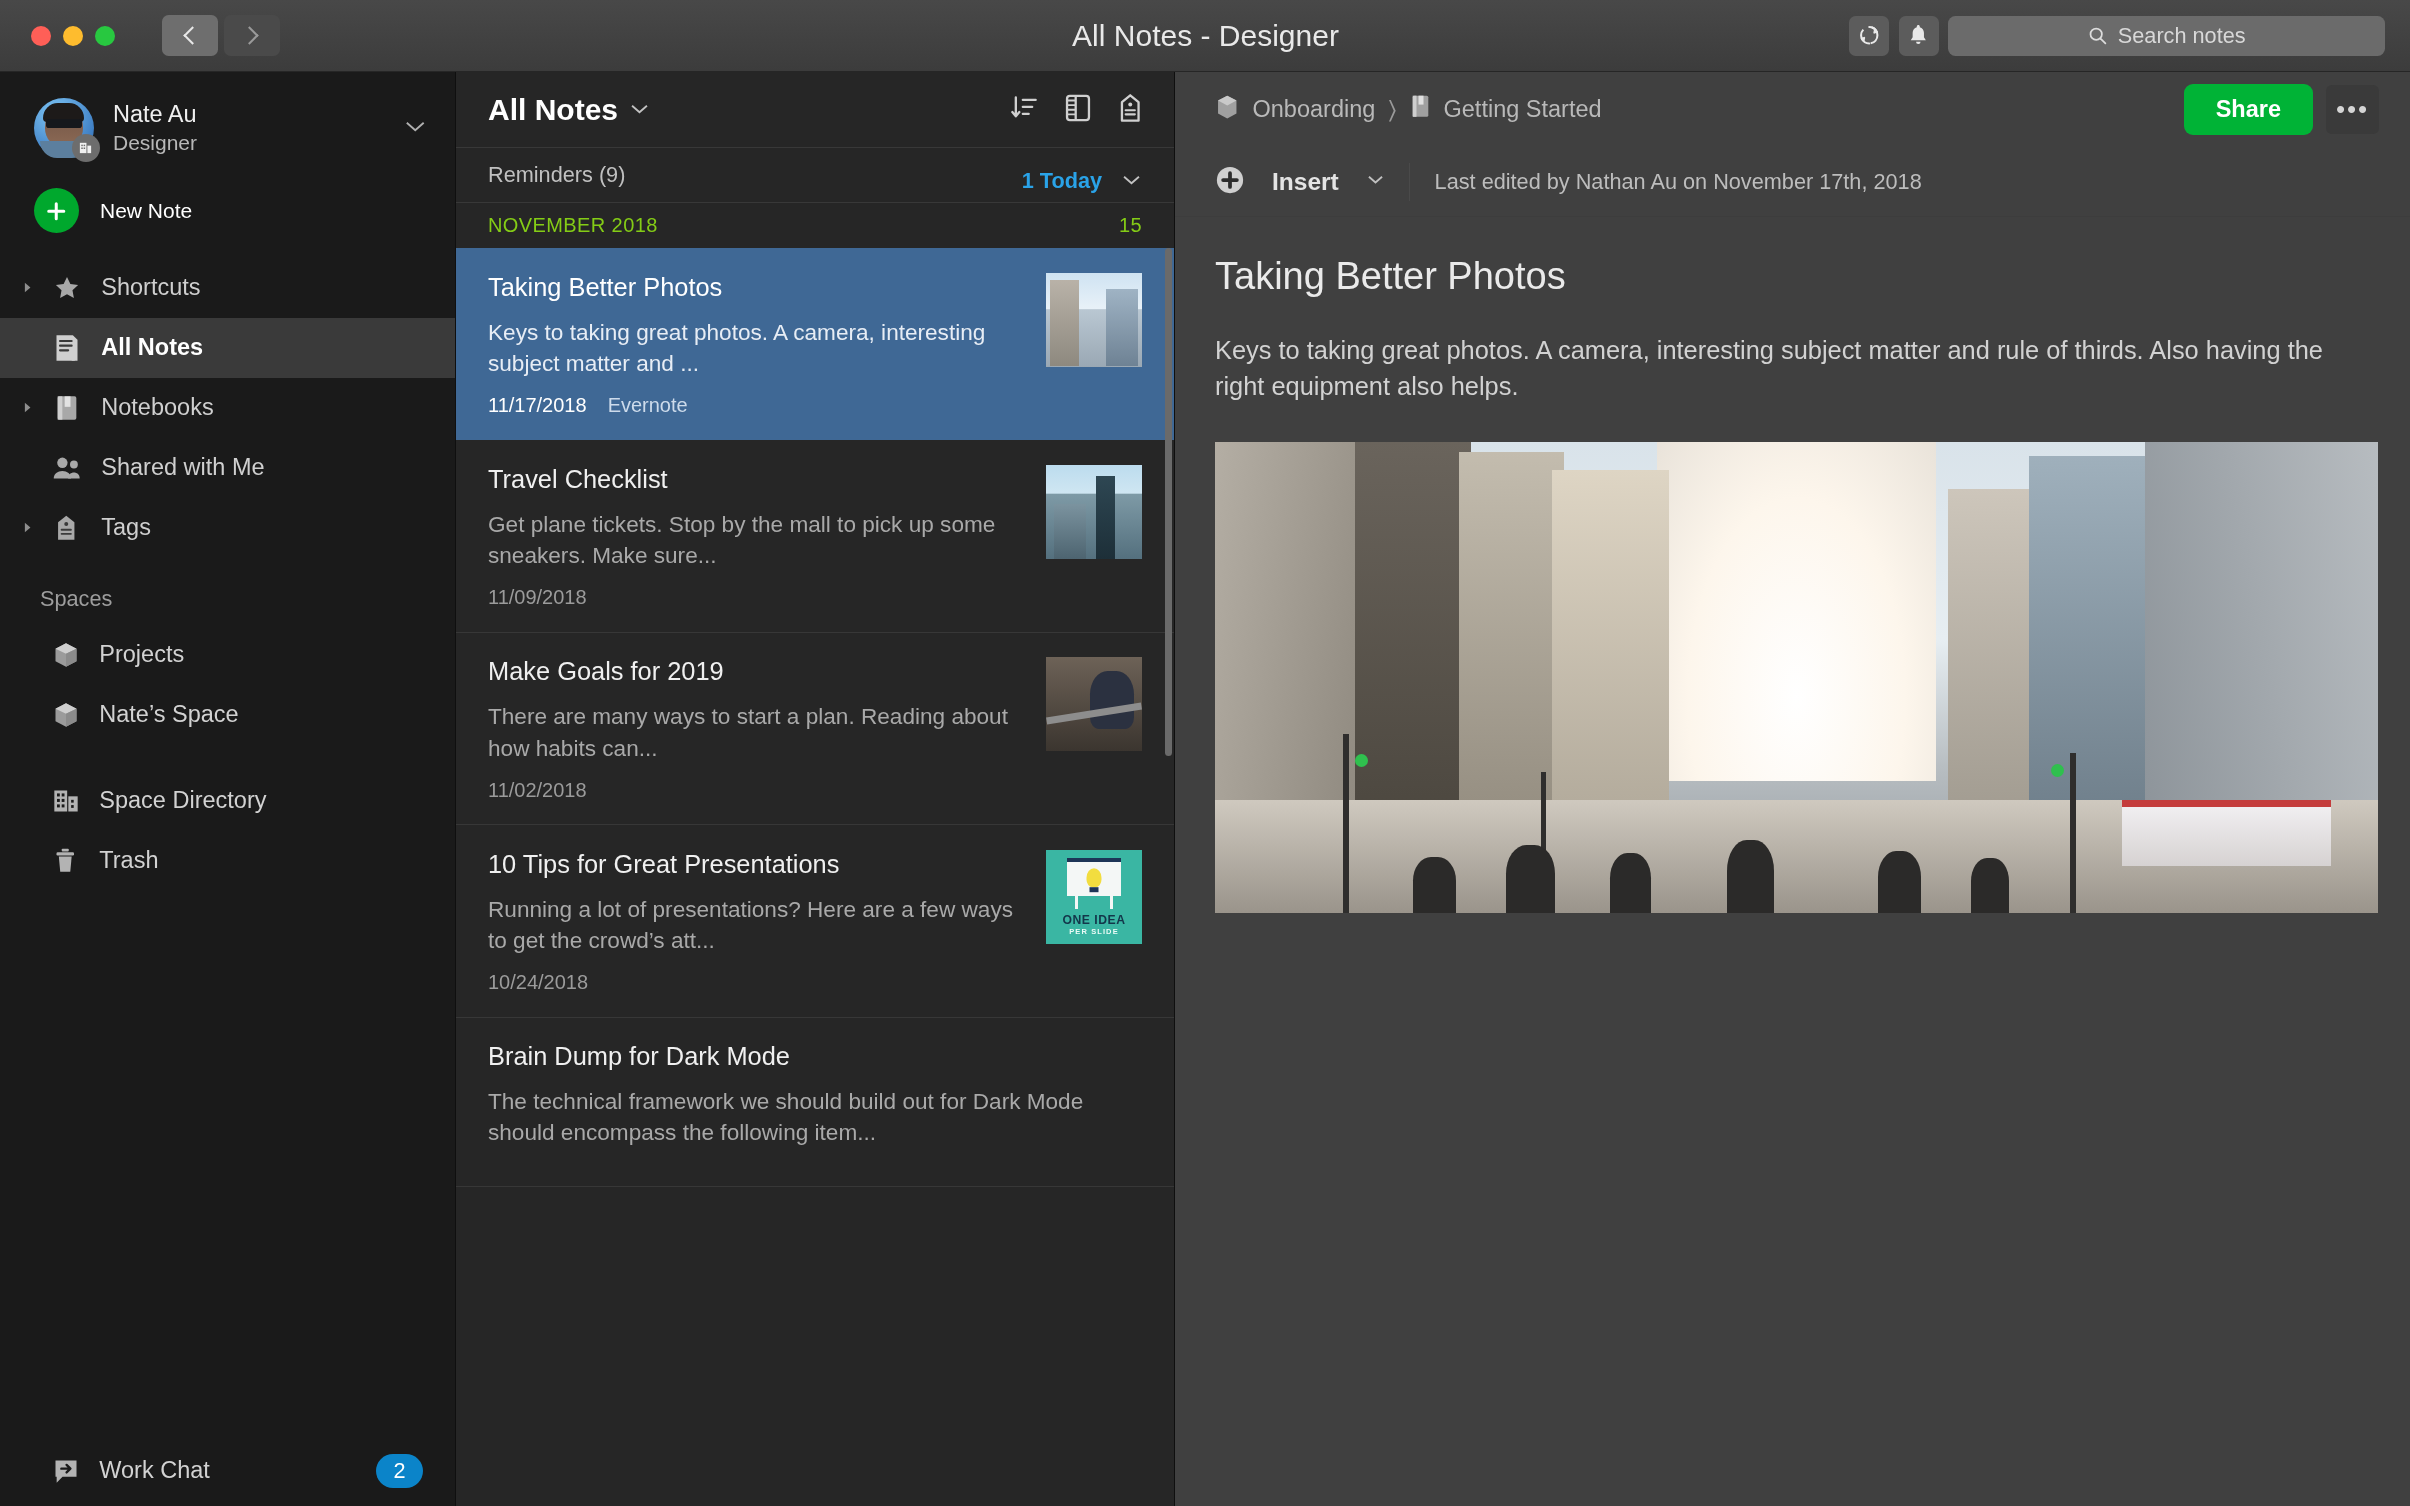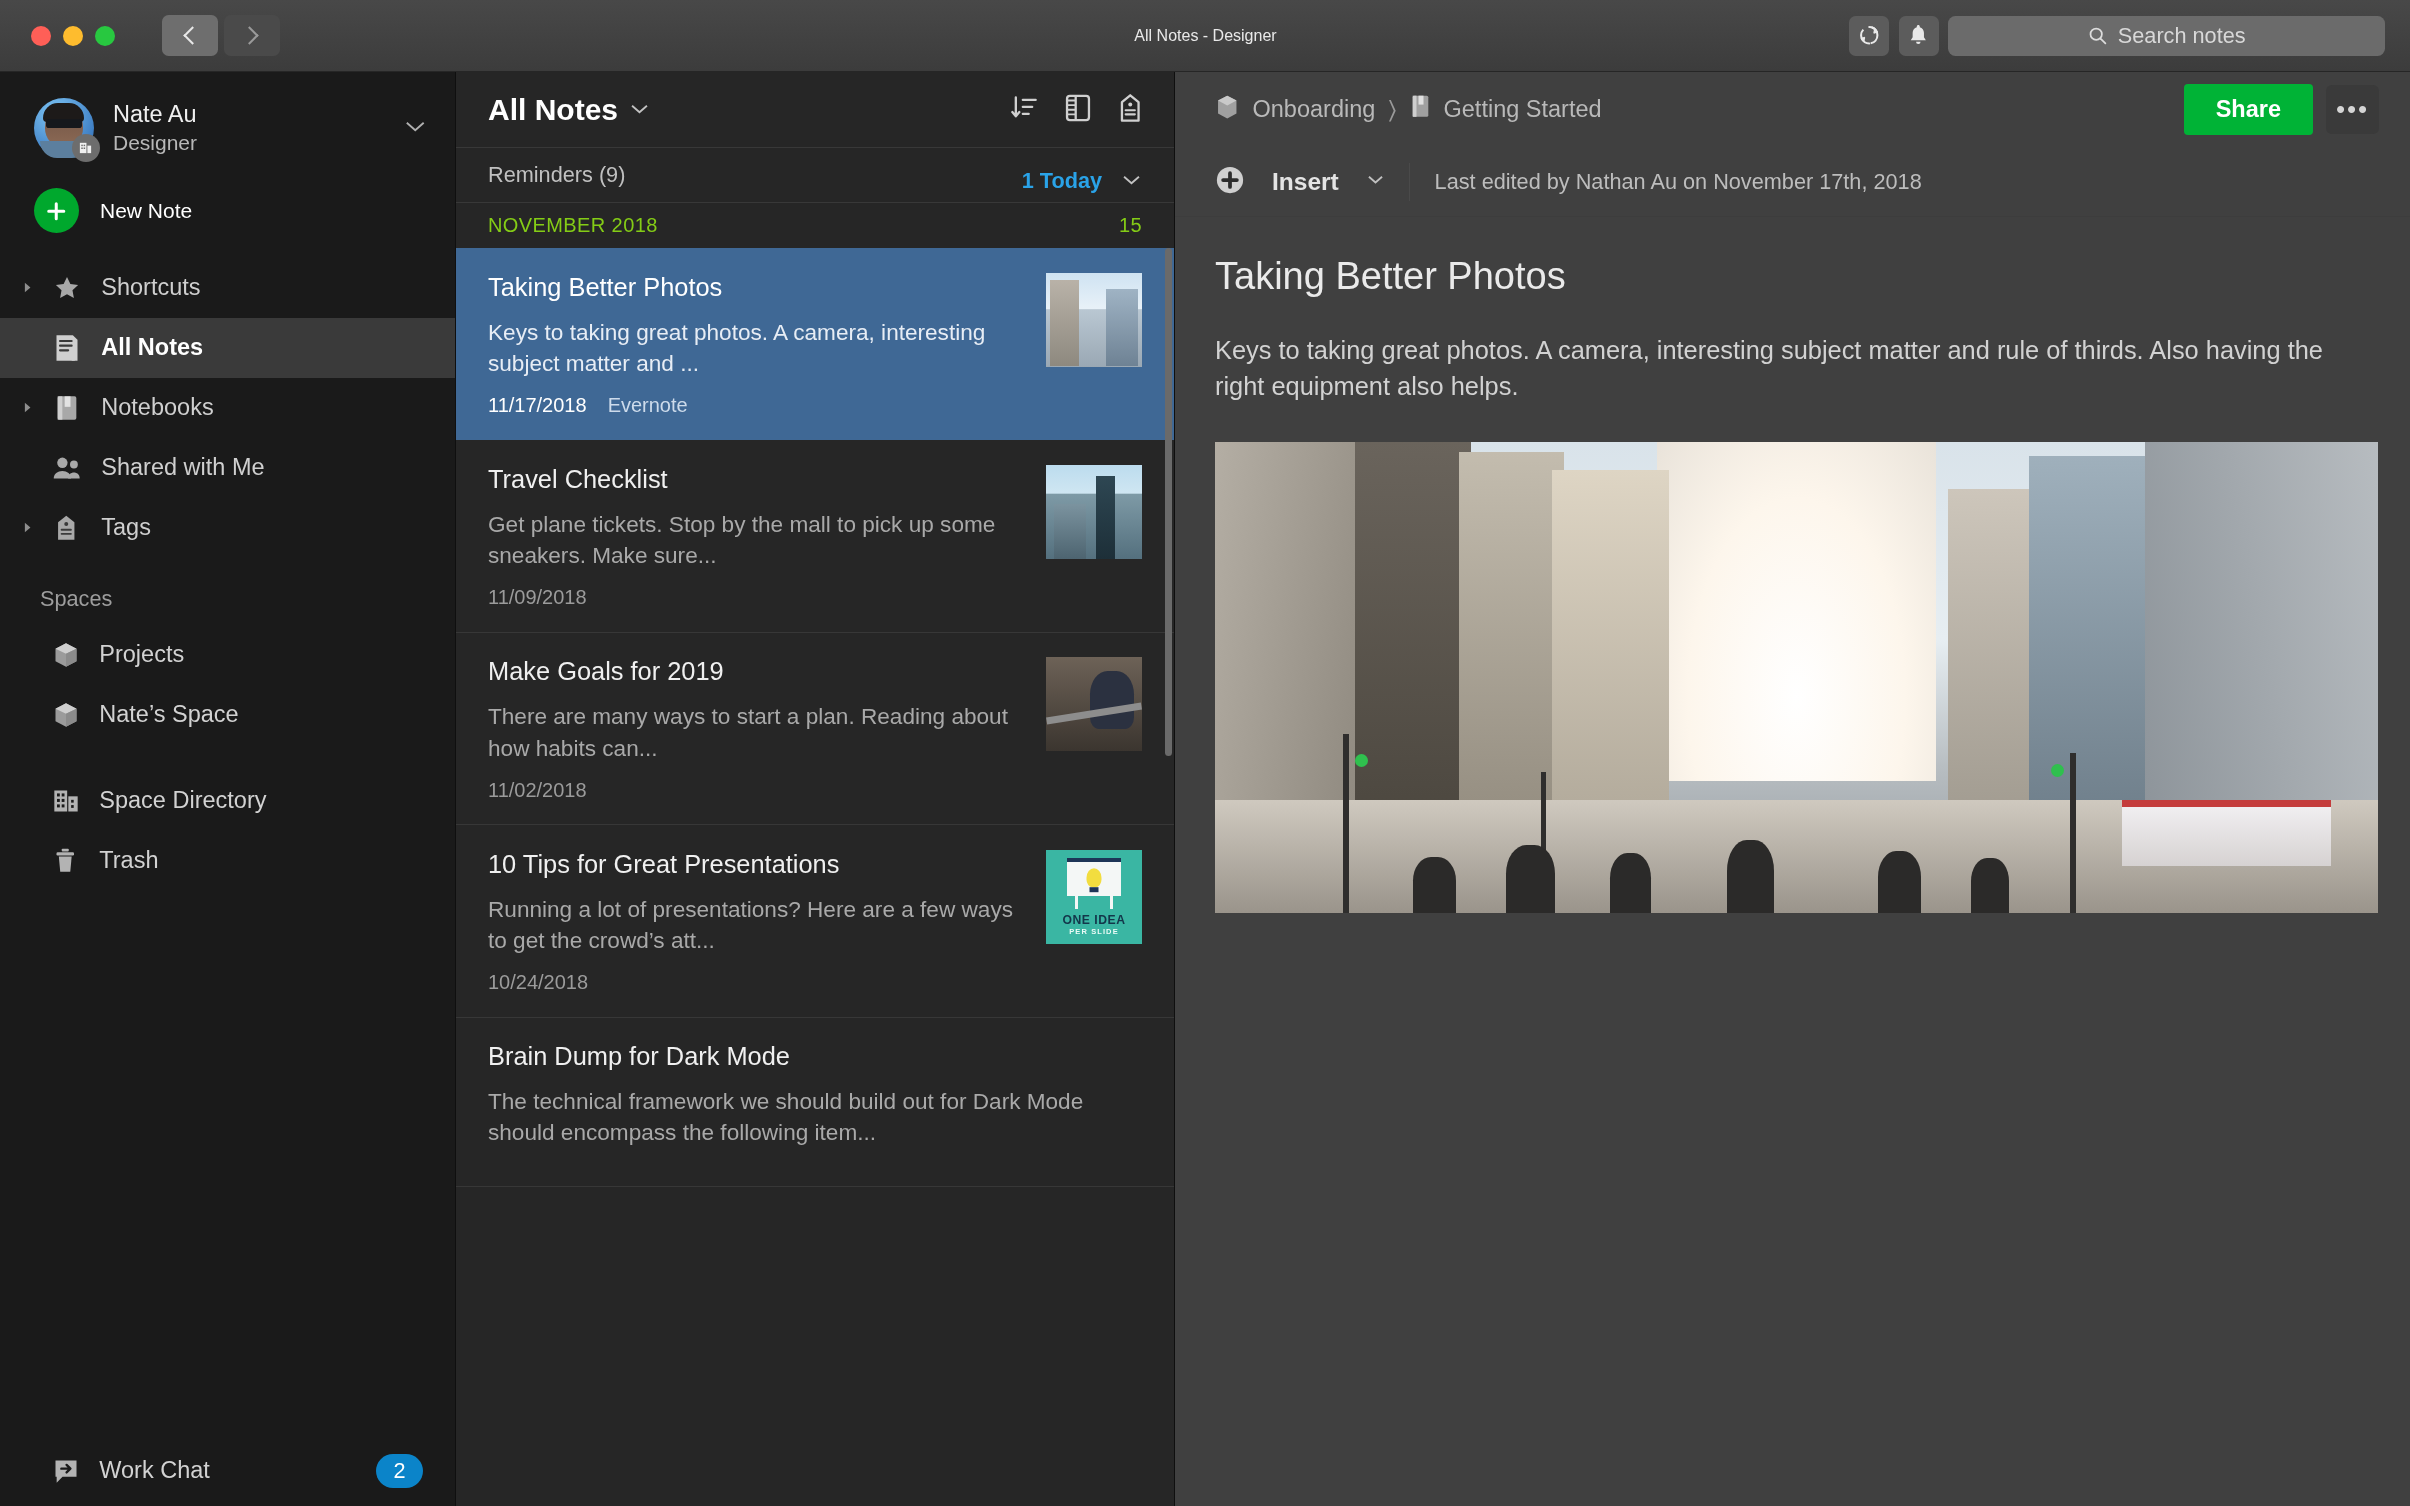--- a/index.html
+++ b/index.html
@@ -30,21 +30,21 @@
     display: flex; align-items: center; justify-content: center;
   }
   .navbtn.back { background: #6e6e6e; }
   .navbtn.fwd { background: #4a4a4a; }
   .chev { width: 13px; height: 13px; border-left: 2.8px solid #e8e8e8; border-bottom: 2.8px solid #e8e8e8; }
   .chev.l { transform: rotate(45deg); margin-left: 4.7px; }
   .chev.r { transform: rotate(-135deg); margin-right: 4.7px; border-left-color: #9a9a9a; border-bottom-color: #9a9a9a; }
 
   .wintitle {
     position: absolute; left: 0; right: 0; text-align: center;
-    font-size: 16px; color: #e9e9e9; pointer-events: none;
+    font-size: 30px; color: #e9e9e9; pointer-events: none;
   }
   .titleright {
     margin-left: auto; display: flex; align-items: center; gap: 9.4px; padding-right: 26px;
   }
   .iconbtn {
     width: 40px; height: 40px; border-radius: 6.6px; background: #5c5c5c;
     display: flex; align-items: center; justify-content: center;
   }
   .searchbox {
     width: 437px; height: 40px; border-radius: 7.5px; background: #6b6b6b;
@@ -241,21 +241,21 @@
   
   .editor { flex: 1; background: #404040; display: flex; flex-direction: column; min-width: 0; }
   .ed-top {
     height: 75px; display: flex; align-items: center; padding: 0 32px 0 40px;
   }
   .breadcrumb { display: flex; align-items: center; gap: 13px; font-size: 23.5px; color: #b9b9b9; }
   .bc-sep { color: #9a9a9a; font-size: 24.5px; }
   .ed-top-right { margin-left: auto; display: flex; align-items: center; gap: 13px; }
   .share-btn {
     background: #00b336; color: #fff; font-size: 23.5px; font-weight: bold;
-    border-radius: 4px; padding: 12.2px 32px; border: none;
+    border-radius: 9px; padding: 12.2px 32px; border: none;
   }
   .more-btn {
     width: 53px; height: 49px; border-radius: 5.6px; background: #3a3a3a;
     color: #d4d4d4; font-size: 26px; display: flex; align-items: center; justify-content: center;
     letter-spacing: 1.9px;
   }
   .ed-sub {
     height: 70px; display: flex; align-items: center; padding: 0 40px;
     border-bottom: 0.9px solid #3d3d3d; gap: 0;
   }

